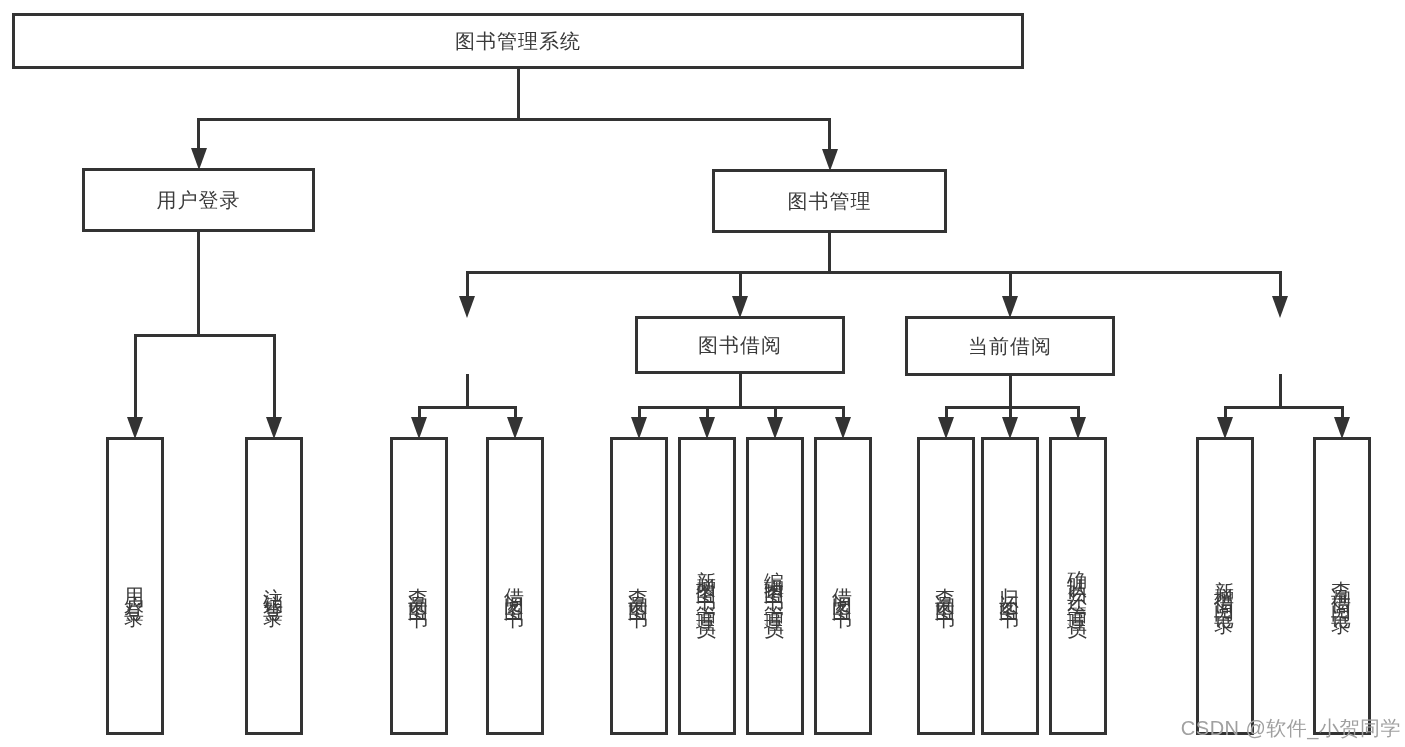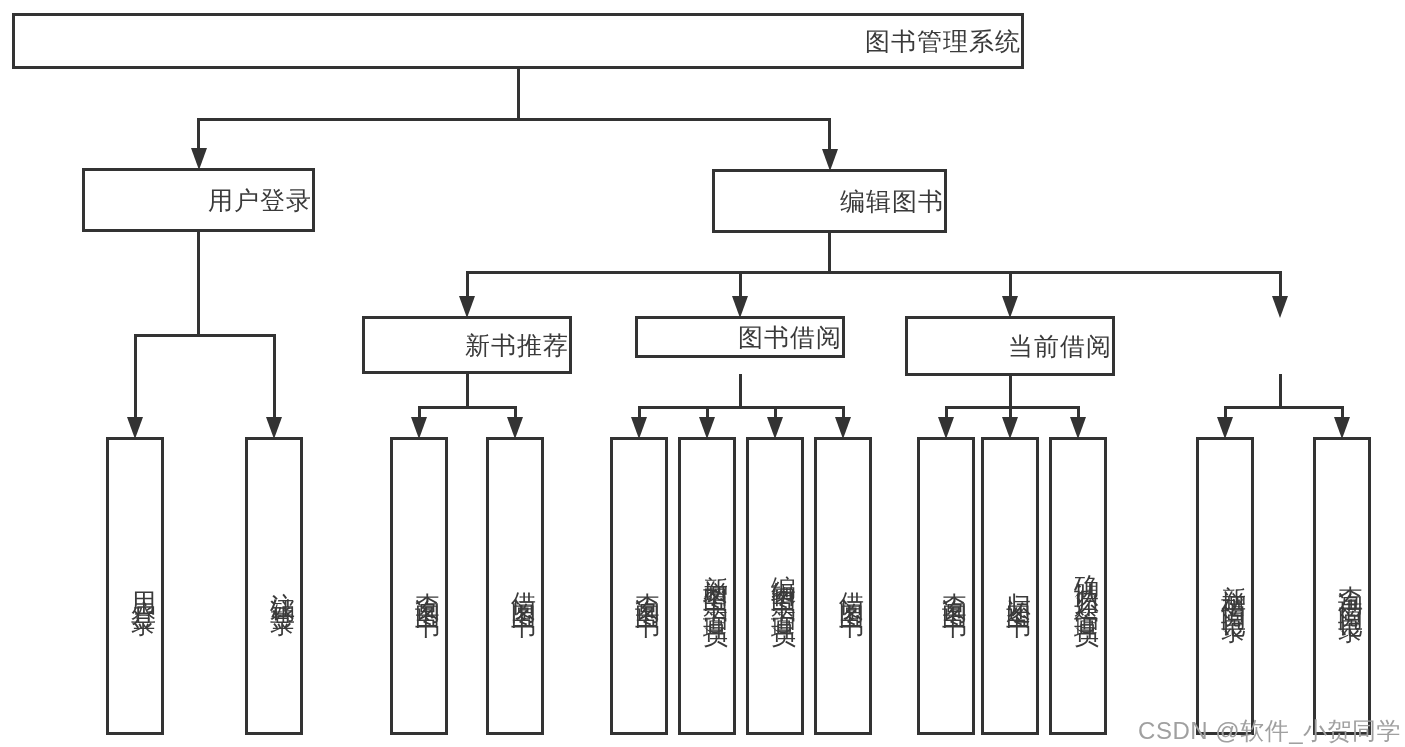--- a/index.html
+++ b/index.html
@@ -10,23 +10,23 @@
     background:#ffffff;
     overflow:hidden;
   }
   .node{
     position:absolute;
     box-sizing:border-box;
     background:#ffffff;
     border:3px solid #333333;
     display:flex;
     align-items:center;
-    justify-content:flex-end;
+    justify-content:center;
     color:#3a3a3a;
-    font-size:25px;
+    font-size:20px;
   }
   .node .lbl{
     display:block;
     white-space:nowrap;
     letter-spacing:1px;
   }
   .node.v .lbl{
     writing-mode:vertical-rl;
     text-orientation:upright;
     letter-spacing:7px;
@@ -40,43 +40,40 @@
     position:absolute;
     width:0;height:0;
     border-left:8px solid transparent;
     border-right:8px solid transparent;
     border-top:22px solid #333333;
   }
   .watermark{
     position:absolute;
     top:715px;
     right:4px;
-    font-size:24px;
+    font-size:20px;
     color:#a0a0a0;
     letter-spacing:0.5px;
     white-space:nowrap;
   }
 </style>
 </head>
 <body>
 
 <div id="canvas">
   <div class="node h" style="left: 12px; top: 13px; width: 1012px; height: 56px;">
       <span class="lbl">图书管理系统</span>
     </div>
     <div class="node h" style="left: 82px; top: 168px; width: 233px; height: 64px;">
       <span class="lbl">用户登录</span>
     </div>
     <div class="node h" style="left: 712px; top: 169px; width: 235px; height: 64px;">
-      <span class="lbl">编辑图书</span>
+      <span class="lbl">图书管理</span>
     </div>
-    <div class="node h" style="left: 362px; top: 316px; width: 210px; height: 58px;">
-      <span class="lbl">新书推荐</span>
-    </div>
-    <div class="node h" style="left: 635px; top: 316px; width: 210px; height: 42px;">
+    <div class="node h" style="left: 635px; top: 316px; width: 210px; height: 58px;">
       <span class="lbl">图书借阅</span>
     </div>
     <div class="node h" style="left: 905px; top: 316px; width: 210px; height: 60px;">
       <span class="lbl">当前借阅</span>
     </div>
     <div class="node v" style="left: 106px; top: 437px; width: 58px; height: 298px;">
       <span class="lbl">用户登录</span>
     </div>
     <div class="node v" style="left: 245px; top: 437px; width: 58px; height: 298px;">
       <span class="lbl">注销登录</span>

